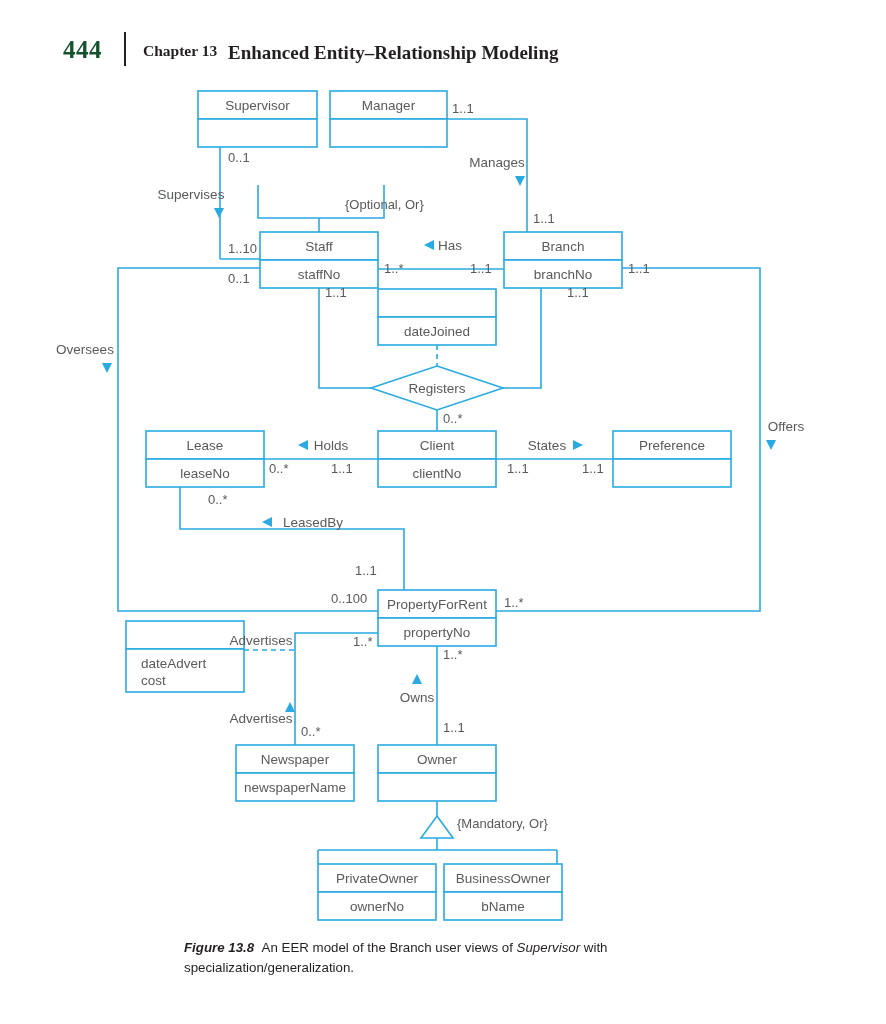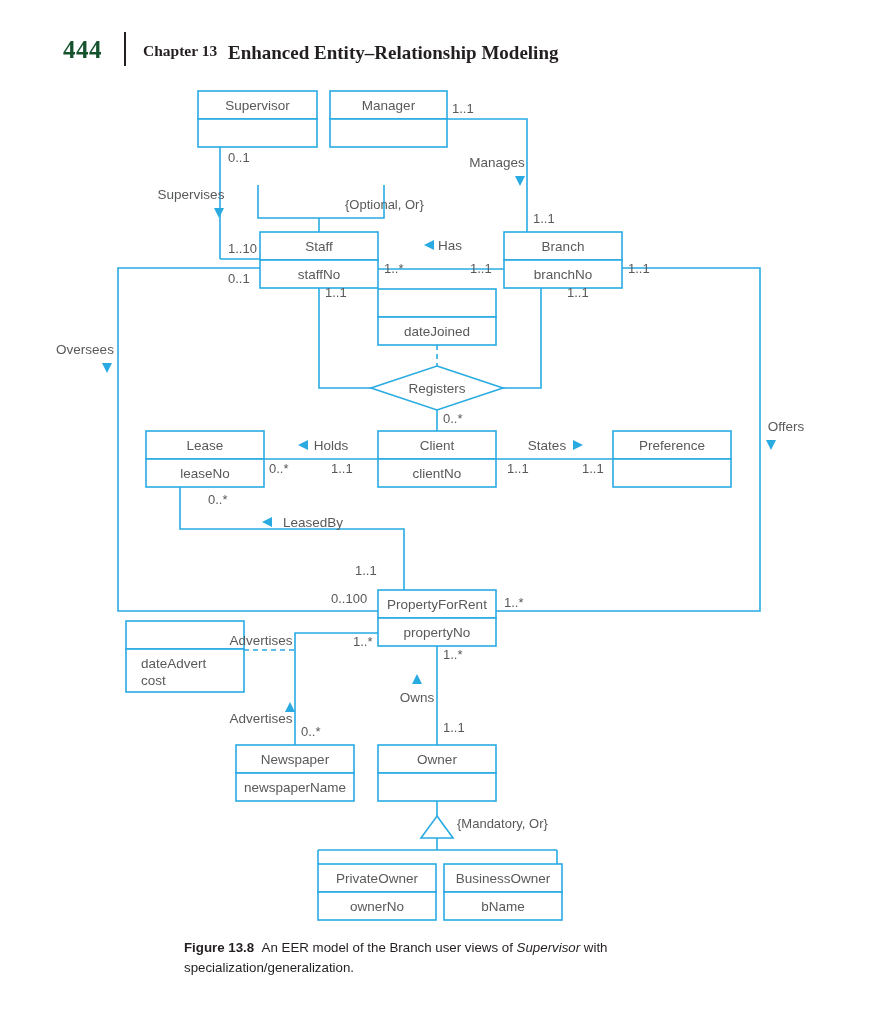--- a/index.html
+++ b/index.html
@@ -44,21 +44,21 @@
   .rel{font-family:"Liberation Sans",sans-serif;font-size:13.5px;fill:#58595b;text-anchor:middle;}
   .card{font-family:"Liberation Sans",sans-serif;font-size:13px;fill:#58595b;text-anchor:start;}
   .cons{font-family:"Liberation Sans",sans-serif;font-size:13px;fill:#58595b;text-anchor:start;}
 
   
   .caption{
     position:absolute;left:184px;top:938px;width:500px;
     font-family:"Liberation Sans", sans-serif;
     font-size:13.3px;line-height:20px;color:#231f20;
   }
-  .caption b{font-weight:bold;}
+  .caption b{font-weight:bold;font-style:italic;}
   .caption i{font-style:italic;}
 </style>
 </head>
 <body>
 
 <div id="page">
 
   <div class="runhead">
     <div class="folio">444</div>
     <div class="rule"></div>

